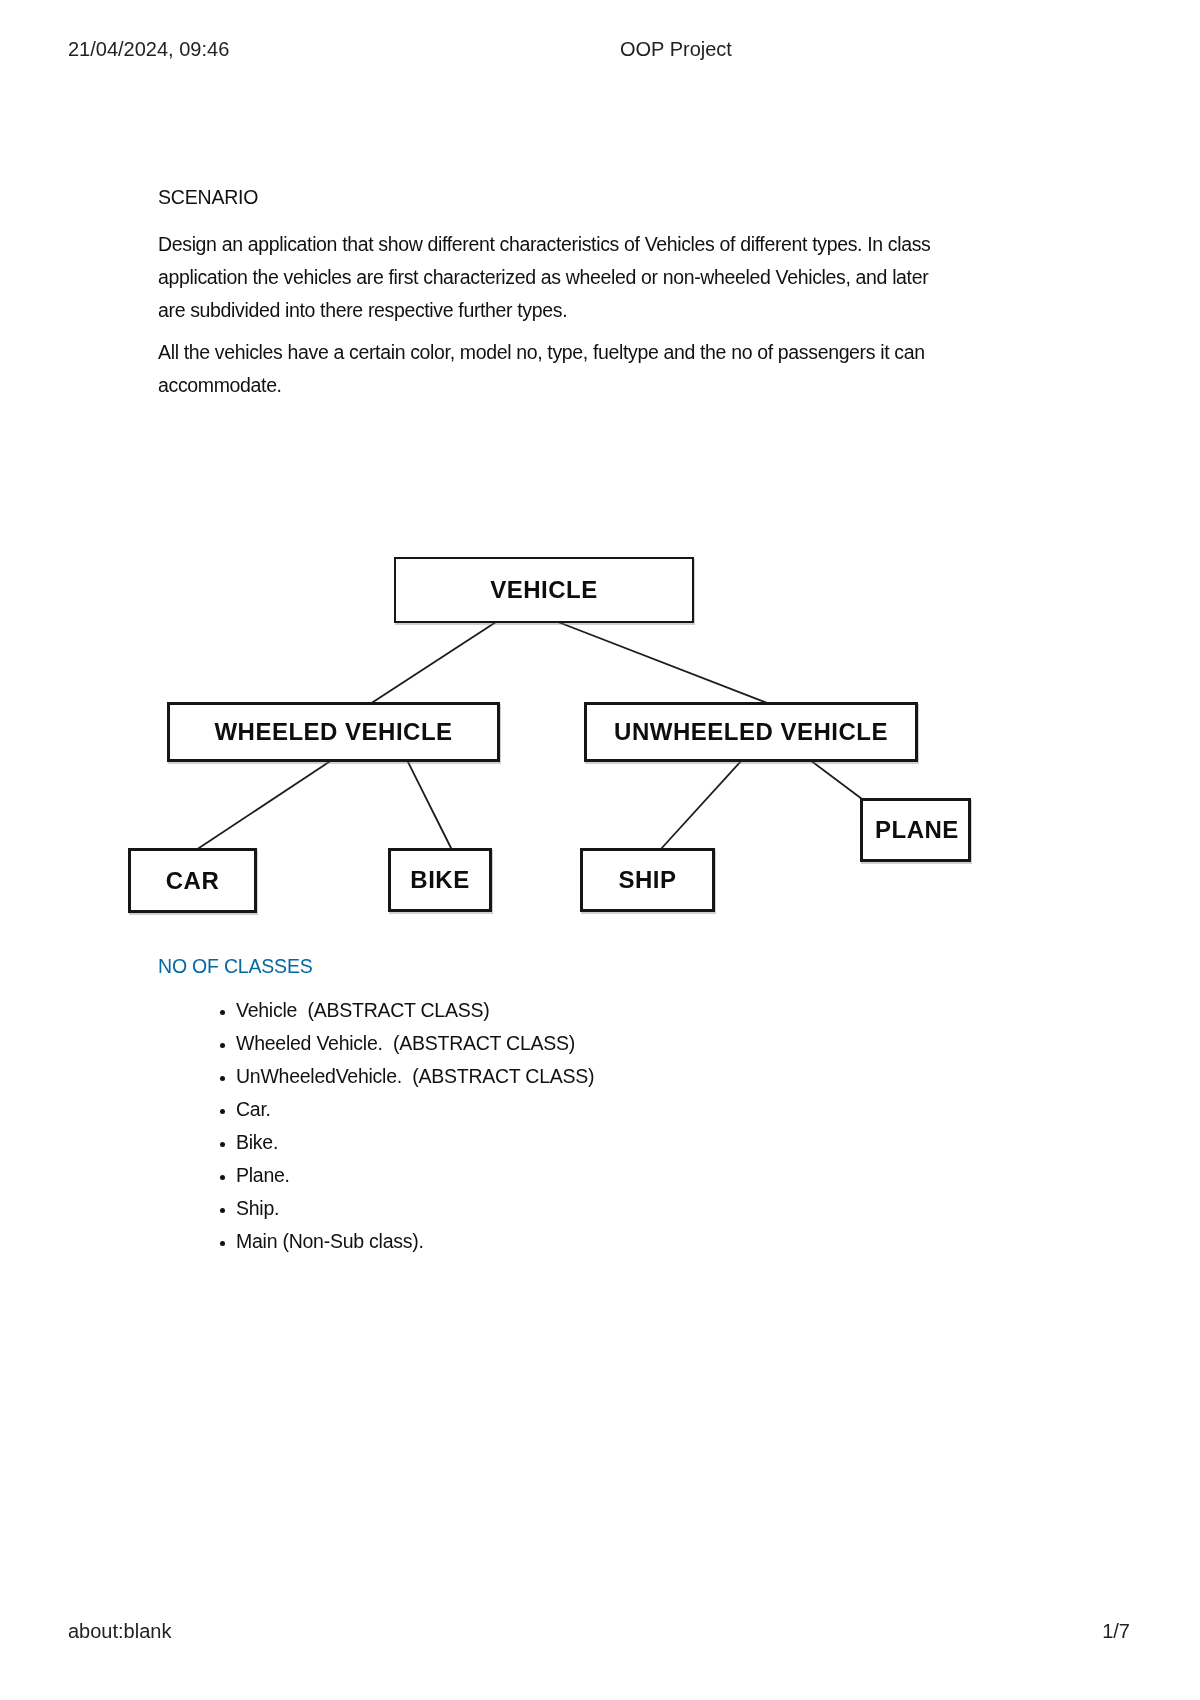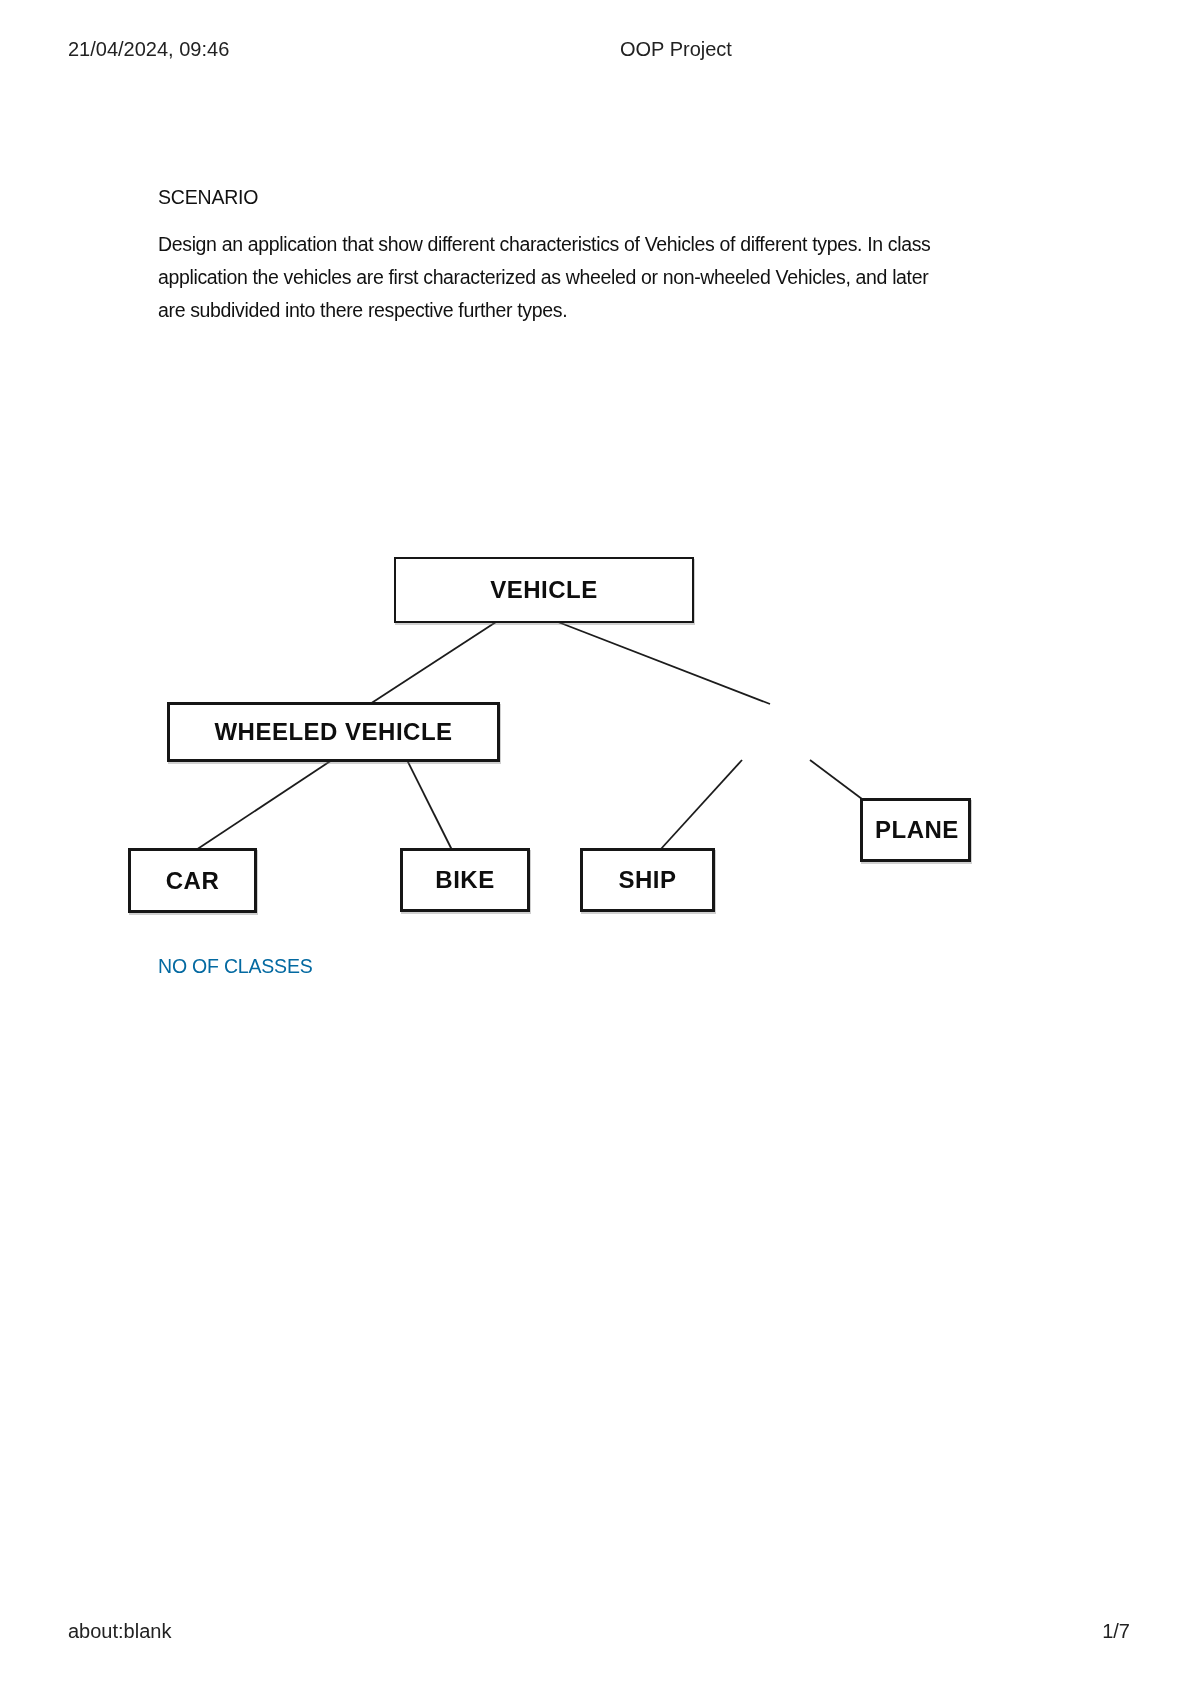--- a/index.html
+++ b/index.html
@@ -42,21 +42,21 @@
     position: absolute; z-index: 2;
     background: #ffffff; border: 3px solid #161616;
     display: flex; align-items: center; justify-content: center;
     font-weight: bold; font-size: 24px; letter-spacing: 0.5px; color: #0e0e0e;
     box-shadow: 1px 2px 0 rgba(120,120,120,0.35);
   }
   .node-vehicle   { left: 394px; top: 557px; width: 300px; height: 66px; border-width: 2px; }
   .node-wheeled   { left: 167px; top: 702px; width: 333px; height: 60px; }
   .node-unwheeled { left: 584px; top: 702px; width: 334px; height: 60px; }
   .node-car       { left: 128px; top: 848px; width: 129px; height: 65px; justify-content: center; }
-  .node-bike      { left: 388px; top: 848px; width: 130px; height: 64px; margin-left: 12px; }
+  .node-bike      { left: 388px; top: 848px; width: 104px; height: 64px; }
   .node-ship      { left: 580px; top: 848px; width: 135px; height: 64px; }
   .node-plane     { left: 860px; top: 798px; width: 111px; height: 64px;
                     justify-content: flex-start; padding-left: 12px; }
 
   
   .h-classes {
     position: absolute; left: 158px; top: 955px;
     font-size: 19.5px; letter-spacing: -0.2px; color: #0369a1;
   }
   .classes-list {
@@ -73,47 +73,61 @@
 </head>
 <body>
 
 <div class="page">
 
   <span class="hf header-datetime">21/04/2024, 09:46</span>
   <span class="hf header-title">OOP Project</span>
 
   <div class="h-scenario">SCENARIO</div>
   <p class="para p1">Design an application that show different characteristics of Vehicles of different types. In class application the vehicles are first characterized as wheeled or non-wheeled Vehicles, and later are subdivided into there respective further types.</p>
+  <p class="para p2">All the vehicles have a certain color, model no, type, fueltype and the no of passengers it can accommodate.</p>
 
   <svg class="connectors" viewBox="0 0 1200 1700" xmlns="http://www.w3.org/2000/svg">
     <line x1="496" y1="622" x2="370" y2="704" stroke="#1c1c1c" stroke-width="1.8"></line>
     <line x1="558" y1="622" x2="770" y2="704" stroke="#1c1c1c" stroke-width="1.8"></line>
     <line x1="332" y1="760" x2="196" y2="850" stroke="#1c1c1c" stroke-width="1.8"></line>
     <line x1="407" y1="760" x2="452" y2="850" stroke="#1c1c1c" stroke-width="1.8"></line>
     <line x1="742" y1="760" x2="660" y2="850" stroke="#1c1c1c" stroke-width="1.8"></line>
     <line x1="810" y1="760" x2="930" y2="850" stroke="#1c1c1c" stroke-width="1.8"></line>
   </svg>
 
   <div class="node node-vehicle">
     <span>VEHICLE</span>
   </div>
   <div class="node node-wheeled">
     <span>WHEELED VEHICLE</span>
   </div>
+  <div class="node node-unwheeled">
+    <span>UNWHEELED VEHICLE</span>
+  </div>
   <div class="node node-car">
     <span>CAR</span>
   </div>
   <div class="node node-bike">
     <span>BIKE</span>
   </div>
   <div class="node node-ship">
     <span>SHIP</span>
   </div>
   <div class="node node-plane">
     <span>PLANE</span>
   </div>
 
   <div class="h-classes">NO OF CLASSES</div>
+  <ul class="classes-list">
+    <li>Vehicle  (ABSTRACT CLASS)</li>
+    <li>Wheeled Vehicle.  (ABSTRACT CLASS)</li>
+    <li>UnWheeledVehicle.  (ABSTRACT CLASS)</li>
+    <li>Car.</li>
+    <li>Bike.</li>
+    <li>Plane.</li>
+    <li>Ship.</li>
+    <li>Main (Non-Sub class).</li>
+  </ul>
 
   <span class="hf footer-left">about:blank</span>
   <span class="hf footer-right">1/7</span>
 
 </div>
 
 </body></html>

